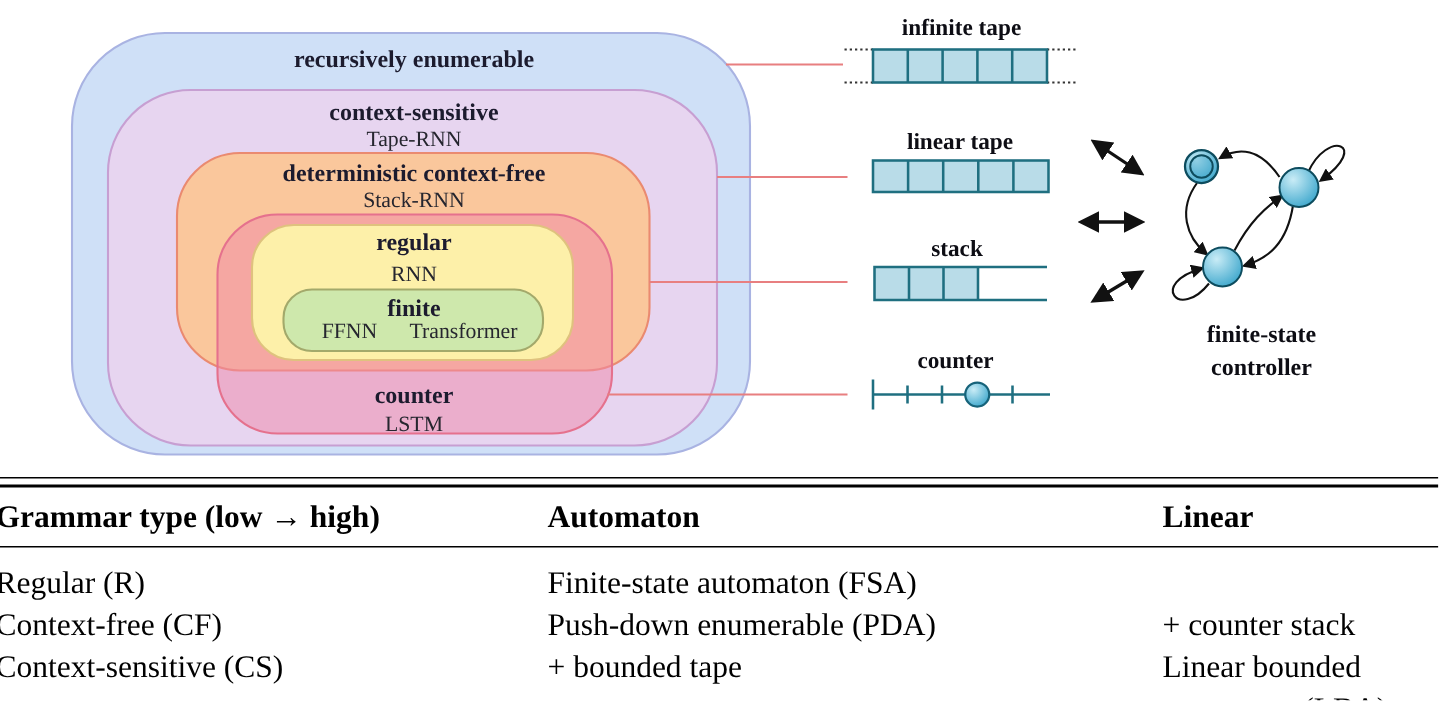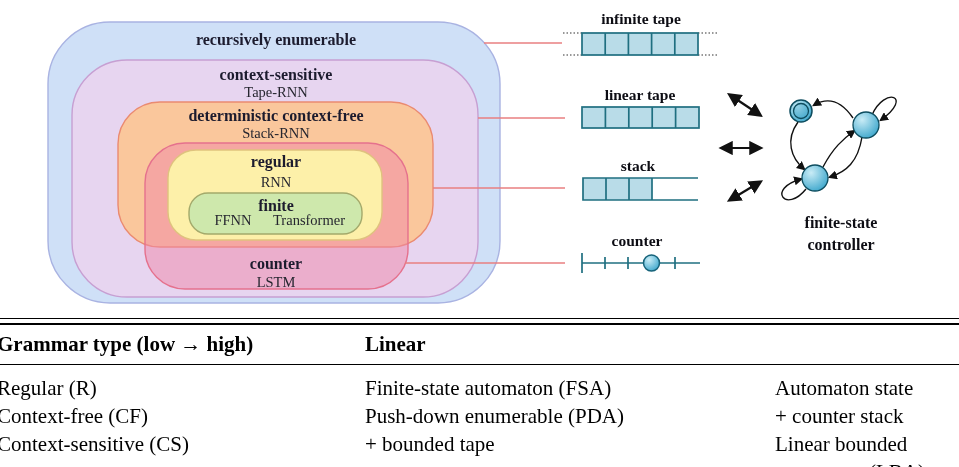--- a/index.html
+++ b/index.html
@@ -142,28 +142,28 @@
       <text x="841" y="224" text-anchor="middle" dominant-baseline="middle" class="ctl-label">finite-state</text>
       <text x="841" y="246" text-anchor="middle" dominant-baseline="middle" class="ctl-label">controller</text>
     </g>
   </svg>
 
   <div class="tbl">
     <div class="rule-thin"></div>
     <div class="rule-thick"></div>
     <div class="trow hdr">
       <div class="td c1">Grammar type (low → high)</div>
+      <div class="td c2">Automaton</div>
       <div class="td c3">Linear</div>
     </div>
     <div class="rule-mid"></div>
     <div class="bdy">
       <div class="trow">
         <div class="td c1">Regular (R)</div>
         <div class="td c2">Finite-state automaton (FSA)</div>
-        <div class="td c3">Automaton state</div>
       </div>
       <div class="trow">
         <div class="td c1">Context-free (CF)</div>
         <div class="td c2">Push-down enumerable (PDA)</div>
         <div class="td c3">+ counter stack</div>
       </div>
       <div class="trow">
         <div class="td c1">Context-sensitive (CS)</div>
         <div class="td c3">+ bounded tape</div>
         <div class="td c2">Linear bounded automaton (LBA)</div>

